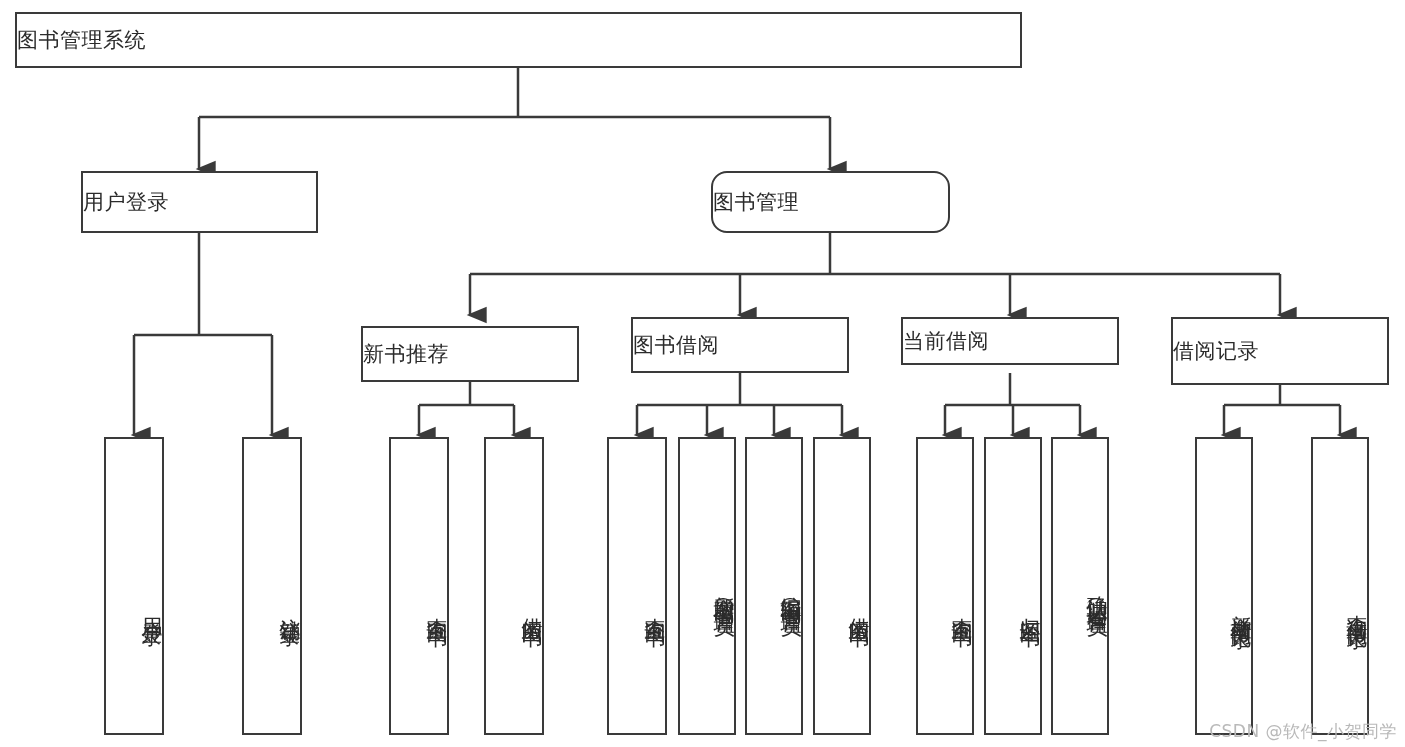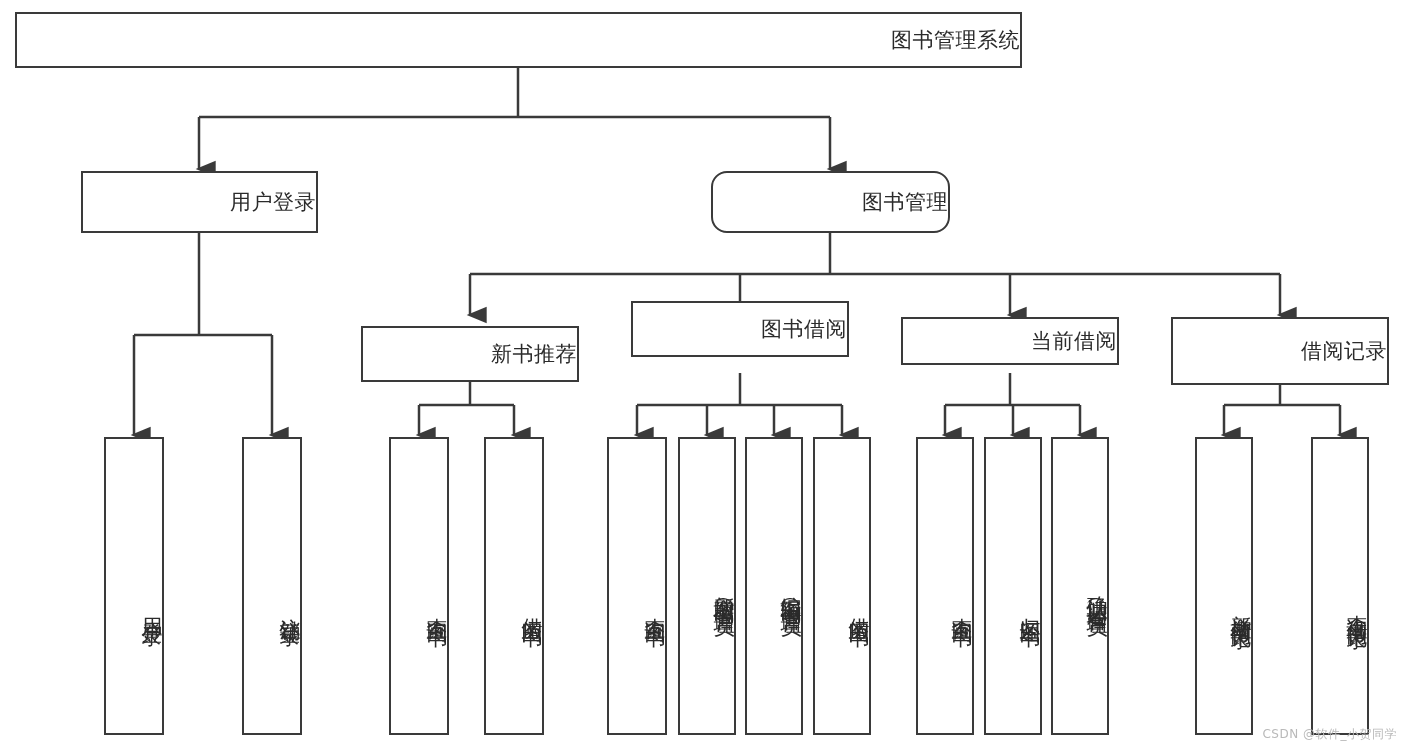--- a/index.html
+++ b/index.html
@@ -24,21 +24,21 @@
     height: 747px;
     pointer-events: none;
   }
   .node {
     position: absolute;
     box-sizing: border-box;
     background: #ffffff;
     border: 2.5px solid #3a3a3a;
     display: flex;
     align-items: center;
-    justify-content: flex-end;
+    justify-content: flex-start;
     color: #2b2b2b;
   }
   .node.horiz {
     font-size: 21px;
     letter-spacing: 0.5px;
   }
   .node.vert {
     writing-mode: vertical-rl;
     text-orientation: upright;
     font-size: 21px;
@@ -53,21 +53,21 @@
     line-height: 1.02;
     white-space: nowrap;
   }
   .node.vert.mid-pad {
     padding-top: 42px;
   }
   #watermark {
     position: absolute;
     right: 8px;
     bottom: 4px;
-    font-size: 12px;
+    font-size: 17px;
     color: #b9b9b9;
     white-space: nowrap;
     letter-spacing: 0.5px;
   }
 </style>
 </head>
 <body>
 
 <div id="canvas">
 
@@ -120,21 +120,21 @@
       </div>
       <div class="node horiz" style="left: 81px; top: 171px; width: 237px; height: 62px;">
         <span class="htext">用户登录</span>
       </div>
       <div class="node horiz" style="left: 711px; top: 171px; width: 239px; height: 62px; border-radius: 16px;">
         <span class="htext">图书管理</span>
       </div>
       <div class="node horiz" style="left: 361px; top: 317px; width: 218px; height: 56px; margin-top: 9px;">
         <span class="htext">新书推荐</span>
       </div>
-      <div class="node horiz" style="left: 631px; top: 301px; width: 218px; height: 56px;">
+      <div class="node horiz" style="left: 631px; top: 317px; width: 218px; height: 56px;">
         <span class="htext">图书借阅</span>
       </div>
       <div class="node horiz" style="left: 901px; top: 317px; width: 218px; height: 48px;">
         <span class="htext">当前借阅</span>
       </div>
       <div class="node horiz" style="left: 1171px; top: 317px; width: 218px; height: 68px;">
         <span class="htext">借阅记录</span>
       </div>
       <div class="node vert mid-pad" style="left: 104px; top: 437px; width: 60px; height: 298px;">
         <span class="vtext">用户登录</span>

